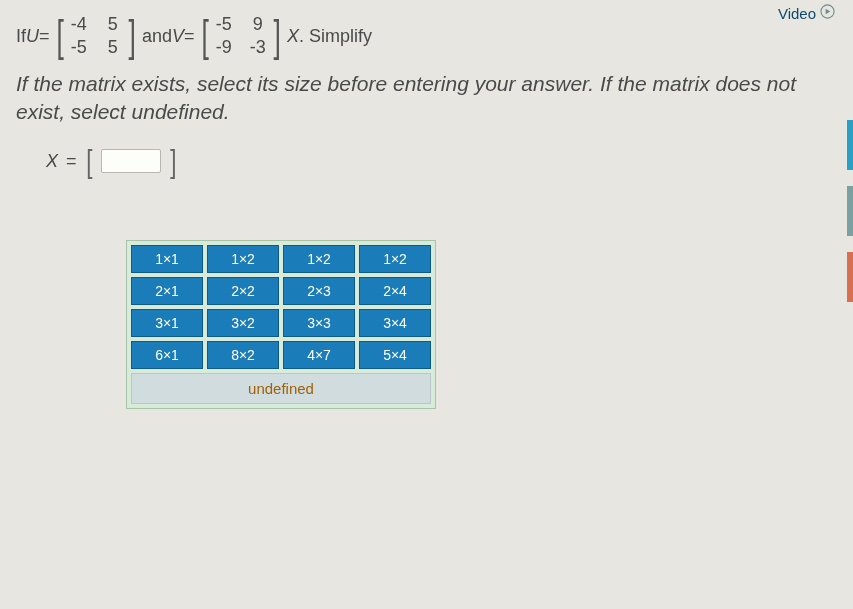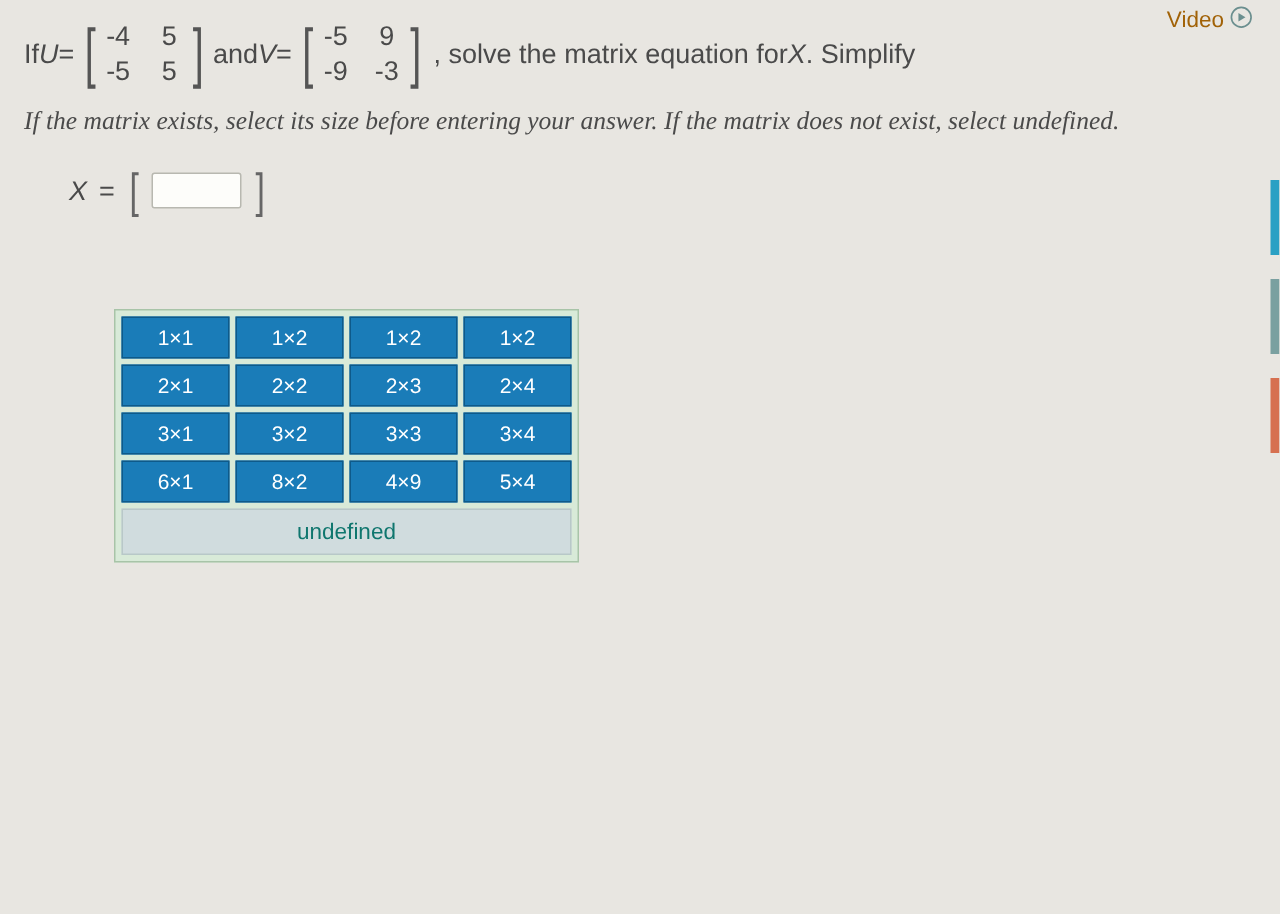--- a/index.html
+++ b/index.html
@@ -8,21 +8,21 @@
       background: #e8e6e1;
       width: 853px;
       height: 609px;
       position: relative;
       overflow: hidden;
       color: #4a4a4a;
     }
     .top-right {
       position: absolute;
       top: 4px; right: 18px;
-      color: #a16207;
+      color: #0c4a6e;
       font-size: 15px;
       display: flex; align-items: center; gap: 4px;
     }
     .content {
       padding: 12px 16px 10px 16px;
     }
     .prob-line {
       display: flex;
       align-items: center;
       flex-wrap: wrap;
@@ -48,37 +48,37 @@
       grid-template-columns: auto auto;
       gap: 2px 16px;
       padding: 2px 4px;
       font-size: 18px;
       color: #4a4a4a;
     }
     .matrix-grid span { text-align: center; min-width: 18px;}
     .after { margin-left: 2px; }
     .all-elements { font-size: 17px; margin-top: 2px; }
     .equation { padding: 12px 0 12px 30px; font-style: italic; font-size: 18px; }
-    .instruct { font-style: italic; font-size: 17px; line-height: 1.35; margin: 10px 0 16px; font-family: Liberation Serif, serif; }
+    .instruct { font-style: italic; font-size: 21px; line-height: 1.35; margin: 10px 0 16px; }
     .answer-row {
       display: flex; align-items: center; gap: 8px;
       padding-left: 30px; font-size: 18px;
     }
     .ans-bracket-l, .ans-bracket-r {
       font-size: 32px; transform: scaleX(0.7); color: #666;
     }
     .ans-input {
       width: 60px; height: 24px;
       background: #fdfdfa;
       border: 1px solid #b8b8b0;
       border-radius: 2px;
     }
     .size-area {
       margin-top: 60px;
-      margin-left: 60px;
+      margin-left: 110px;
       width: 310px;
       background: #d8ead8;
       border: 1px solid #a8c4a8;
       padding: 4px;
     }
     .size-grid {
       display: grid;
       grid-template-columns: repeat(4, 1fr);
       gap: 4px;
     }
@@ -87,21 +87,21 @@
       color: #fff;
       font-size: 14px;
       padding: 5px 0;
       text-align: center;
       border: 1px solid #0e5a8a;
       cursor: pointer;
       font-weight: 500;
     }
     .undef-btn {
       background: #d0dcde;
-      color: #0f766e;
+      color: #a16207;
       font-size: 15px;
       padding: 6px 0;
       text-align: center;
       margin-top: 4px;
       border: 1px solid #b8c8c8;
       cursor: pointer;
     }
     .side-tabs {
       position: absolute;
       right: 0; top: 120px;
@@ -155,21 +155,20 @@
     <span class="matrix">
       <span class="bracket">[</span>
       <span class="matrix-grid">
         <span>-5</span>
         <span>9</span>
         <span>-9</span>
         <span>-3</span>
       </span>
       <span class="bracket">]</span>
     </span>
-    <span class="after">, solve the matrix equation for </span>
     <span class="ital">X</span>
     <span>. Simplify</span>
   </div>
 
 
   <div class="instruct">If the matrix exists, select its size before entering your answer. If the matrix does not exist, select undefined.</div>
 
   <div class="answer-row">
     <span class="ital">X</span>
     <span> = </span>
@@ -187,19 +186,19 @@
       <div class="size-btn">2×1</div>
       <div class="size-btn">2×2</div>
       <div class="size-btn">2×3</div>
       <div class="size-btn">2×4</div>
       <div class="size-btn">3×1</div>
       <div class="size-btn">3×2</div>
       <div class="size-btn">3×3</div>
       <div class="size-btn">3×4</div>
       <div class="size-btn">6×1</div>
       <div class="size-btn">8×2</div>
-      <div class="size-btn">4×9</div>
+      <div class="size-btn">4×7</div>
       <div class="size-btn">5×4</div>
     </div>
     <div class="undef-btn">undefined</div>
   </div>
 
 </div>
 
 </body></html>

